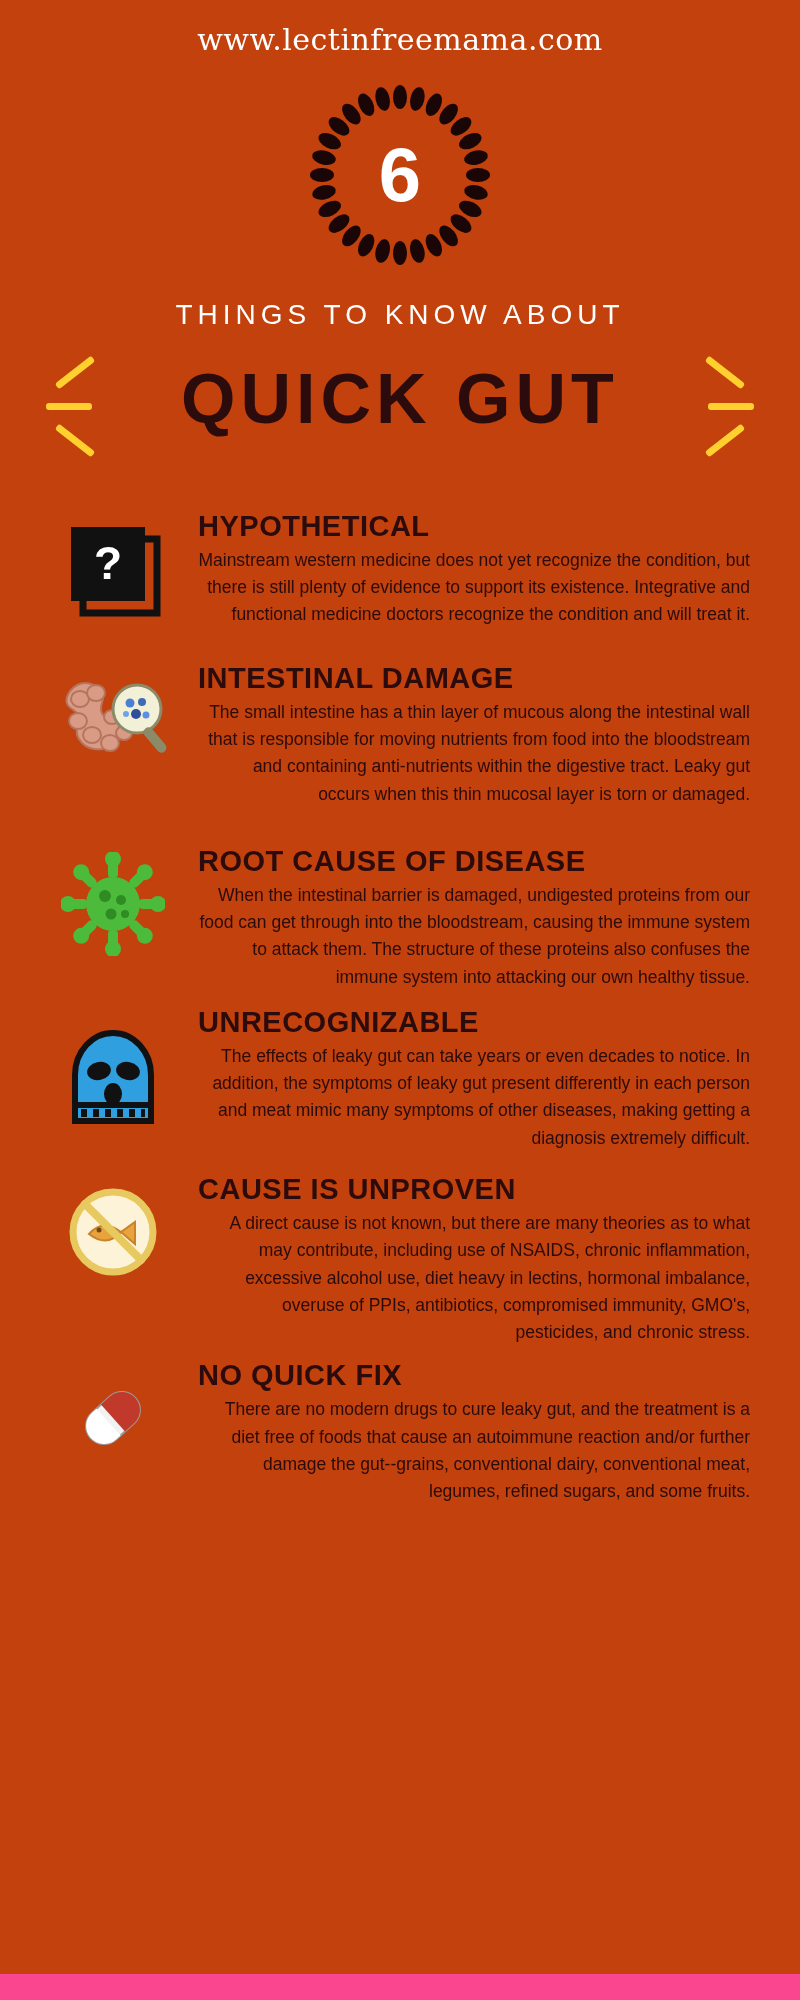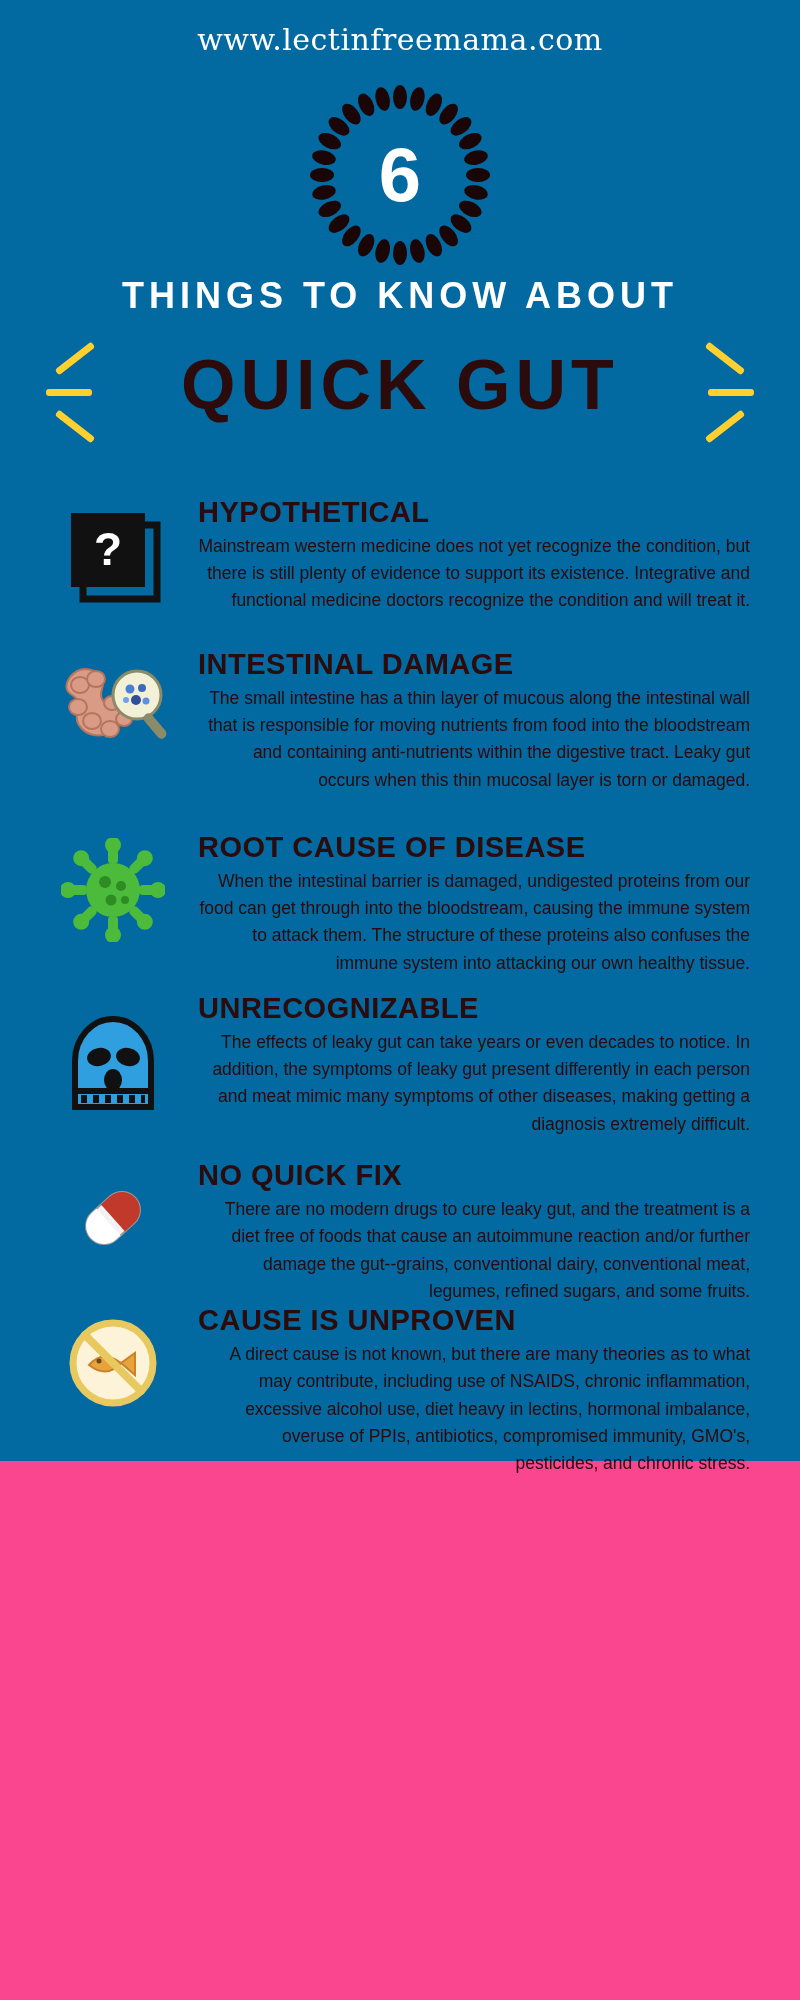--- a/index.html
+++ b/index.html
@@ -6,22 +6,22 @@
   html, body {
     width: 800px;
     height: 2000px;
     background: #F9468F;
     font-family: "Liberation Sans", sans-serif;
     overflow: hidden;
   }
   .page {
     position: relative;
     width: 800px;
-    height: 1461px;
-    background: #0369a1;
+    height: 1974px;
+    background: #c2410c;
   }
 
   
   .site-url {
     text-align: center;
     color: #ffffff;
     font-family: "DejaVu Serif", serif;
     font-size: 30px;
     letter-spacing: 0.5px;
     padding-top: 22px;
@@ -49,23 +49,24 @@
     color: #ffffff;
     font-size: 76px;
     font-weight: bold;
     font-family: "Liberation Sans", sans-serif;
     line-height: 1;
   }
 
   .headline-1 {
     text-align: center;
     color: #ffffff;
-    font-size: 36px;
-    font-weight: bold;
+    font-size: 28px;
+    font-weight: normal;
     letter-spacing: 5px;
+    margin-top: 24px;
   }
 
   .headline-2-row {
     position: relative;
     height: 120px;
     margin-top: 8px;
   }
   .headline-2 {
     text-align: center;
     color: #2b0b0b;
@@ -365,48 +366,48 @@
           <ellipse cx="67" cy="58" rx="12" ry="9" fill="#111111" transform="rotate(12 67 58)"></ellipse>
           <ellipse cx="52" cy="81" rx="9" ry="11" fill="#111111"></ellipse>
         </svg>
       </div>
       <div class="text-cell">
         <div class="item-title">UNRECOGNIZABLE</div>
         <div class="item-body">The effects of leaky gut can take years or even decades to notice. In addition, the symptoms of leaky gut present differently in each person and meat mimic many symptoms of other diseases, making getting a diagnosis extremely difficult.</div>
       </div>
     </div>
 
-    <div class="item i5">
-      <div class="icon-cell">
-        <svg width="104" height="104" viewBox="0 0 104 104">
-          <g transform="rotate(-42 52 52)">
-            <rect x="22" y="34" width="60" height="36" rx="18" fill="#F2F2F2" stroke="#9b9b9b" stroke-width="2"></rect>
-            <path d="M52 34 h12 a18 18 0 0 1 0 36 h-12 z" fill="#C0392B"></path>
-            <path d="M22 52 a18 18 0 0 1 18 -18 h6 v36 h-6 a18 18 0 0 1 -18 -18 z" fill="#FFFFFF"></path>
-          </g>
-        </svg>
-      </div>
-      <div class="text-cell">
-        <div class="item-title">NO QUICK FIX</div>
-        <div class="item-body">There are no modern drugs to cure leaky gut, and the treatment is a diet free of foods that cause an autoimmune reaction and/or further damage the gut--grains, conventional dairy, conventional meat, legumes, refined sugars, and some fruits.</div>
-      </div>
-    </div>
-
     <div class="item i4">
       <div class="icon-cell">
         <svg width="104" height="104" viewBox="0 0 104 104">
           <circle cx="52" cy="52" r="40" fill="#FDF3D8" stroke="#E8C95F" stroke-width="7"></circle>
           <g fill="#E8A33D" stroke="#C9822A" stroke-width="2">
             <path d="M28 54 q14 -16 32 -2 q-14 16 -32 2 z"></path>
             <path d="M60 52 l14 -10 v22 z"></path>
             <circle cx="38" cy="50" r="2.5" fill="#6b4a18" stroke="none"></circle>
           </g>
           <line x1="24" y1="24" x2="80" y2="80" stroke="#E8C95F" stroke-width="8" stroke-linecap="round"></line>
         </svg>
       </div>
       <div class="text-cell">
         <div class="item-title">CAUSE IS UNPROVEN</div>
         <div class="item-body">A direct cause is not known, but there are many theories as to what may contribute, including use of NSAIDS, chronic inflammation, excessive alcohol use, diet heavy in lectins, hormonal imbalance, overuse of PPIs, antibiotics, compromised immunity, GMO's, pesticides, and chronic stress.</div>
       </div>
     </div>
 
+    <div class="item i5">
+      <div class="icon-cell">
+        <svg width="104" height="104" viewBox="0 0 104 104">
+          <g transform="rotate(-42 52 52)">
+            <rect x="22" y="34" width="60" height="36" rx="18" fill="#F2F2F2" stroke="#9b9b9b" stroke-width="2"></rect>
+            <path d="M52 34 h12 a18 18 0 0 1 0 36 h-12 z" fill="#C0392B"></path>
+            <path d="M22 52 a18 18 0 0 1 18 -18 h6 v36 h-6 a18 18 0 0 1 -18 -18 z" fill="#FFFFFF"></path>
+          </g>
+        </svg>
+      </div>
+      <div class="text-cell">
+        <div class="item-title">NO QUICK FIX</div>
+        <div class="item-body">There are no modern drugs to cure leaky gut, and the treatment is a diet free of foods that cause an autoimmune reaction and/or further damage the gut--grains, conventional dairy, conventional meat, legumes, refined sugars, and some fruits.</div>
+      </div>
+    </div>
+
   </div>
 </div>
 
 </body></html>

